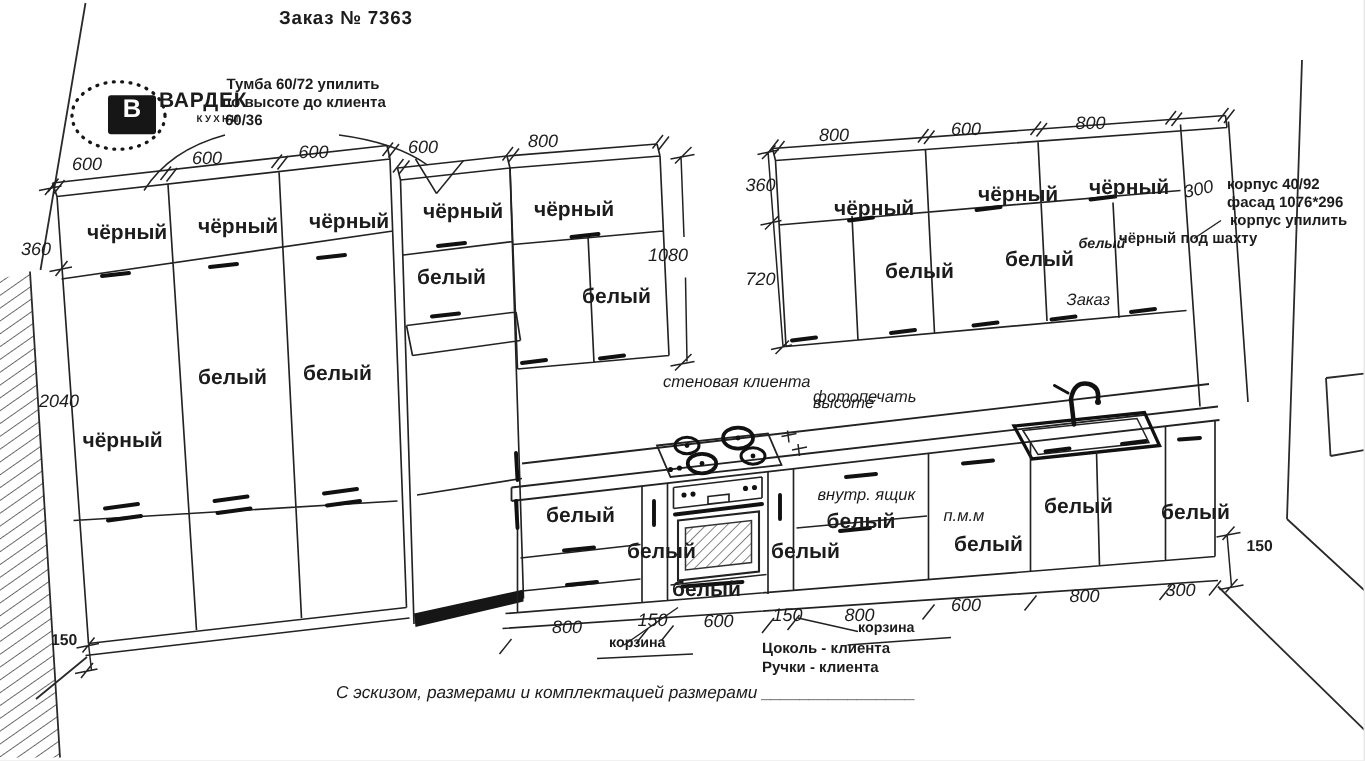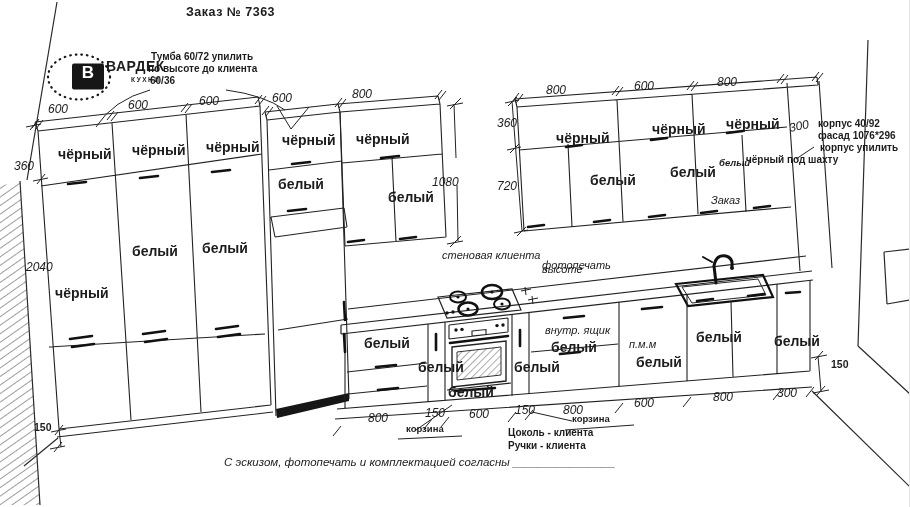--- a/index.html
+++ b/index.html
@@ -187,21 +187,21 @@
   <span class="lbl dim" style="left:272px;top:92px">600</span>
   <span class="lbl dim" style="left:352px;top:88px">800</span>
   <span class="lbl dim" style="left:546px;top:84px">800</span>
   <span class="lbl dim" style="left:634px;top:80px">600</span>
   <span class="lbl dim" style="left:717px;top:76px">800</span>
   <span class="lbl dim rot" style="left:789px;top:120px">300</span>
 
   <span class="lbl dim" style="left:14px;top:160px">360</span>
   <span class="lbl dim" style="left:26px;top:261px">2040</span>
   <span class="lbl dim-u" style="left:34px;top:422px">150</span>
-  <span class="lbl dim" style="left:432px;top:176px">1080</span>
+  <span class="lbl dim" style="left:432px;top:164px">1080</span>
   <span class="lbl dim" style="left:497px;top:117px">360</span>
   <span class="lbl dim" style="left:497px;top:180px">720</span>
   <span class="lbl dim-u" style="left:831px;top:359px">150</span>
 
   <span class="lbl dim" style="left:368px;top:412px">800</span>
   <span class="lbl dim" style="left:425px;top:407px">150</span>
   <span class="lbl dim" style="left:469px;top:408px">600</span>
   <span class="lbl dim" style="left:515px;top:404px">150</span>
   <span class="lbl dim" style="left:563px;top:404px">800</span>
   <span class="lbl dim" style="left:634px;top:397px">600</span>
@@ -237,15 +237,15 @@
   <span class="lbl cab" style="left:696px;top:330px">белый</span>
   <span class="lbl cab" style="left:774px;top:334px">белый</span>
 
   <span class="lbl it" style="left:442px;top:250px">стеновая клиента</span>
   <span class="lbl it" style="left:542px;top:260px">фотопечать</span>
   <span class="lbl it" style="left:542px;top:264px">высоте</span>
   <span class="lbl note-s" style="left:406px;top:424px">корзина</span>
   <span class="lbl note-s" style="left:572px;top:414px">корзина</span>
   <span class="lbl note" style="left:508px;top:428px">Цоколь - клиента</span>
   <span class="lbl note" style="left:508px;top:441px">Ручки - клиента</span>
-  <span class="lbl it" style="left:224px;top:456px;font-size:11.5px">С эскизом, фотопечать и комплектацией согласны ________________</span>
+  <span class="lbl it" style="left:224px;top:456px;font-size:11.5px">С эскизом, размерами и комплектацией размерами ________________</span>
 
 </div>
 
 </body></html>

